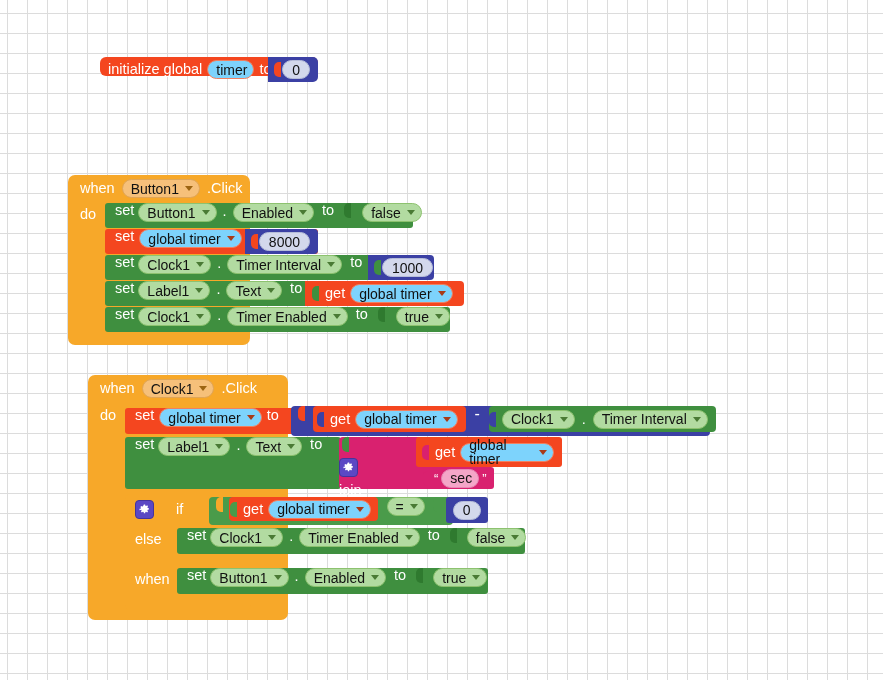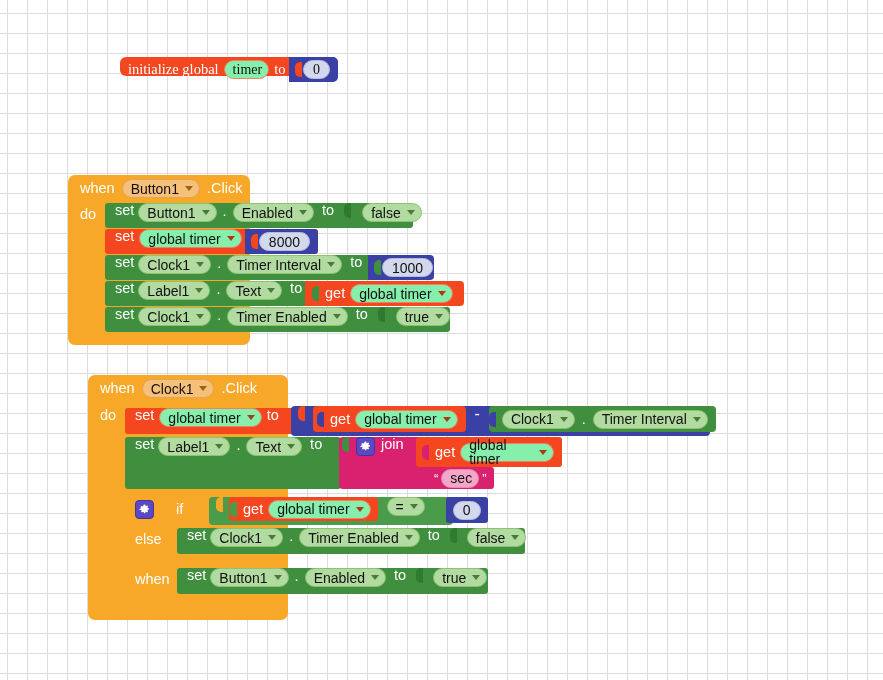--- a/index.html
+++ b/index.html
@@ -29,21 +29,21 @@
   }
   .field .cap{line-height:1;}
   .arrow{
     width:0;height:0;border-left:4.5px solid transparent;border-right:4.5px solid transparent;
     border-top:5px solid rgba(0,0,0,.45);margin-left:2px;
   }
   .f-green{background:#b2dba1;border:1px solid #8dc26f;}
   .f-green .arrow{border-top-color:#4a7a35;}
   .f-orange{background:#f6c07a;border:1px solid #e0a556;}
   .f-orange .arrow{border-top-color:#9c6412;}
-  .f-salmon{background:#86efac;border:1px solid #f08060;}
+  .f-salmon{background:#7dd3fc;border:1px solid #f08060;}
   .f-salmon .arrow{border-top-color:#a83b18;}
   .f-num{background:#d3d8ec;border:1px solid #b6bdd9;border-radius:11px;padding:2px 9px;height:19px;color:#111;}
   .f-pink{background:#f4a6c8;border:1px solid #e888b4;}
 
   
   .c-event{background:#f7a829;}       
   .c-control{background:#f7a829;}     
   .c-setprop{background:#3f8f3f;}     
   .c-var-set{background:#f4461f;}     
   .c-var-init{background:#f4461f;}
@@ -57,21 +57,21 @@
 
   .gear{
     width:17px;height:17px;border-radius:4px;background:#5b48c4;border:1px solid #45349c;
     display:inline-flex;align-items:center;justify-content:center;flex:0 0 auto;
   }
   .gear svg{display:block;}
 
   .dot{color:#ffffff;font-size:14.5px;padding:0 2px;}
 
   
-  #b-init{left:120px;top:57px;width:218px;height:19px;border-radius:6px 6px 6px 6px;font-family:Liberation Serif, serif;}
+  #b-init{left:100px;top:57px;width:218px;height:19px;border-radius:6px 6px 6px 6px;}
   #b-init .inner{display:flex;align-items:center;height:25px;padding-left:8px;gap:5px;}
   #b-init .numslot{
     position:absolute;right:0;top:0;height:25px;background:#3b40a4;border-radius:0 5px 5px 0;
     display:flex;align-items:center;padding:0 8px 0 3px;
   }
 
   
   #b-click{left:68px;top:175px;width:182px;height:170px;border-radius:7px;}
   #b-click .hdr{display:flex;align-items:center;height:27px;padding-left:12px;gap:7px;}
   #b-click .doLabel{position:absolute;left:12px;top:32px;}
@@ -277,21 +277,21 @@
       <span class="dot">.</span>
       <span class="field f-green">
           <span class="cap">Text</span>
           <span class="arrow"></span>
         </span>
       <span class="lbl" style="margin-left:4px;">to</span>
     </div>
   </div>
 
   <div class="blk c-text" style="left:339px;top:437px;width:152px;height:52px;border-radius:4px;">
-    <div class="row" style="height:30px;padding-left:0;gap:6px;">
+    <div class="row" style="height:30px;padding-left:0;gap:6px;flex-direction:column;">
       <span class="socket" style="background:#3f8f3f;"></span>
       <span class="gear">
         <svg width="11" height="11" viewBox="0 0 24 24" fill="#ffffff" aria-hidden="true">
           <path d="M12 8a4 4 0 1 0 0 8 4 4 0 0 0 0-8zm0 6a2 2 0 1 1 0-4 2 2 0 0 1 0 4z"></path>
           <path d="M10.6 1h2.8l.5 2.6 1.6.7 2.2-1.4 2 2-1.4 2.2.7 1.6 2.6.5v2.8l-2.6.5-.7 1.6 1.4 2.2-2 2-2.2-1.4-1.6.7-.5 2.6h-2.8l-.5-2.6-1.6-.7-2.2 1.4-2-2 1.4-2.2-.7-1.6L1 13.4v-2.8l2.6-.5.7-1.6L2.9 6.3l2-2 2.2 1.4 1.6-.7L10.6 1z"></path>
         </svg>
       </span>
       <span class="lbl">join</span>
     </div>
     <div style="position:absolute;left:77px;top:0;height:30px;display:flex;align-items:center;gap:5px;background:#f4461f;border-radius:3px;padding:0 8px 0 3px;width:146px;box-sizing:border-box;">

